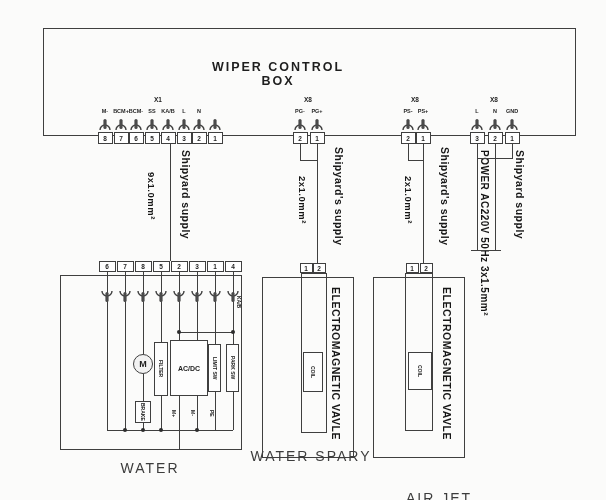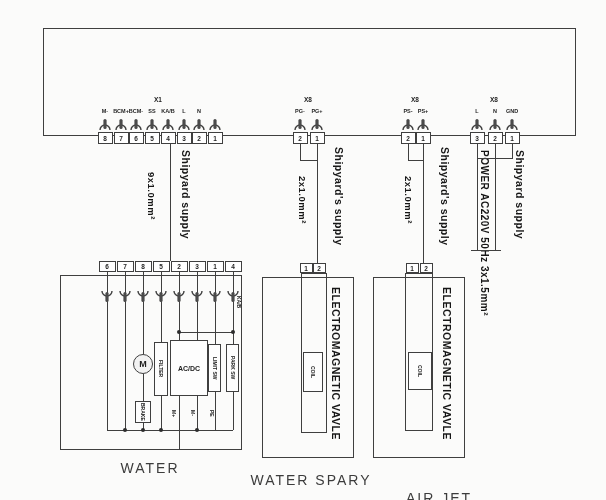--- a/index.html
+++ b/index.html
@@ -30,20 +30,21 @@
         display:flex;align-items:center;justify-content:center;overflow:hidden;}
   .comp .vtext{position:static;}
   .acdc{font-size:7px;font-weight:700;}
 </style>
 </head>
 <body>
 
 <div id="stage">
 
   <div class="box" style="left:43px;top:28px;width:533px;height:108px;border-width:1.4px;"></div>
+  <div class="title" style="left:198px;top:60px;width:160px;">WIPER CONTROL BOX</div>
 
   <span class="vtext cable-size" style="left:146px;top:172px;">9x1.0mm²</span>
   <span class="vtext supply" style="left:180px;top:150px;">Shipyard supply</span>
   <span class="vtext cable-size" style="left:297px;top:176px;">2x1.0mm²</span>
   <span class="vtext supply" style="left:333px;top:147px;">Shipyard's supply</span>
   <span class="vtext cable-size" style="left:403px;top:176px;">2x1.0mm²</span>
   <span class="vtext supply" style="left:439px;top:147px;">Shipyard's supply</span>
   <span class="vtext power-lbl" style="left:479px;top:150px;">POWER AC220V 50Hz 3x1.5mm²</span>
   <span class="vtext supply" style="left:514px;top:150px;">Shipyard supply</span>
 
@@ -72,21 +73,21 @@
   <span class="vtext valve-title" style="left:330px;top:287px;">ELECTROMAGNETIC VAVLE</span>
 
   <div class="box" style="left:373px;top:277px;width:92px;height:181px;"></div>
   <div class="box" style="left:405px;top:273px;width:28px;height:158px;"></div>
   <div class="comp" style="left:408px;top:352px;width:24px;height:38px;">
     <span class="vtext tiny-v">COIL</span>
     </div>
   <span class="vtext valve-title" style="left:441px;top:287px;">ELECTROMAGNETIC VAVLE</span>
 
   <div class="caption" style="left:100px;top:460px;width:100px;">WATER</div>
-  <div class="caption" style="left:250px;top:472px;width:122px;">WATER SPARY</div>
+  <div class="caption" style="left:250px;top:448px;width:122px;">WATER SPARY</div>
   <div class="caption" style="left:393px;top:490px;width:92px;">AIR JET</div>
 
   <div id="gen" class="abs" style="left:0;top:0;">
       <div class="glabel" style="left: 146px; top: 96px; width: 24px;">X1</div>
       <div class="tlabel" style="left: 94px; top: 108px; width: 22px;">M-</div>
       <div class="hook" style="left: 99px; top: 118px;"><svg width="12" height="16" viewBox="0 0 12 16">
           <path d="M1,12 A5,5 0 0 1 11,12" fill="none" stroke="#3f3f3f" stroke-width="1.4"></path>
           <rect x="4.4" y="1" width="3.2" height="10" rx="1.6" fill="#4a4a4a"></rect>
         </svg></div>
       <div class="wire" style="left: 105px; top: 133px; width: 1px; height: 11px;"></div>

